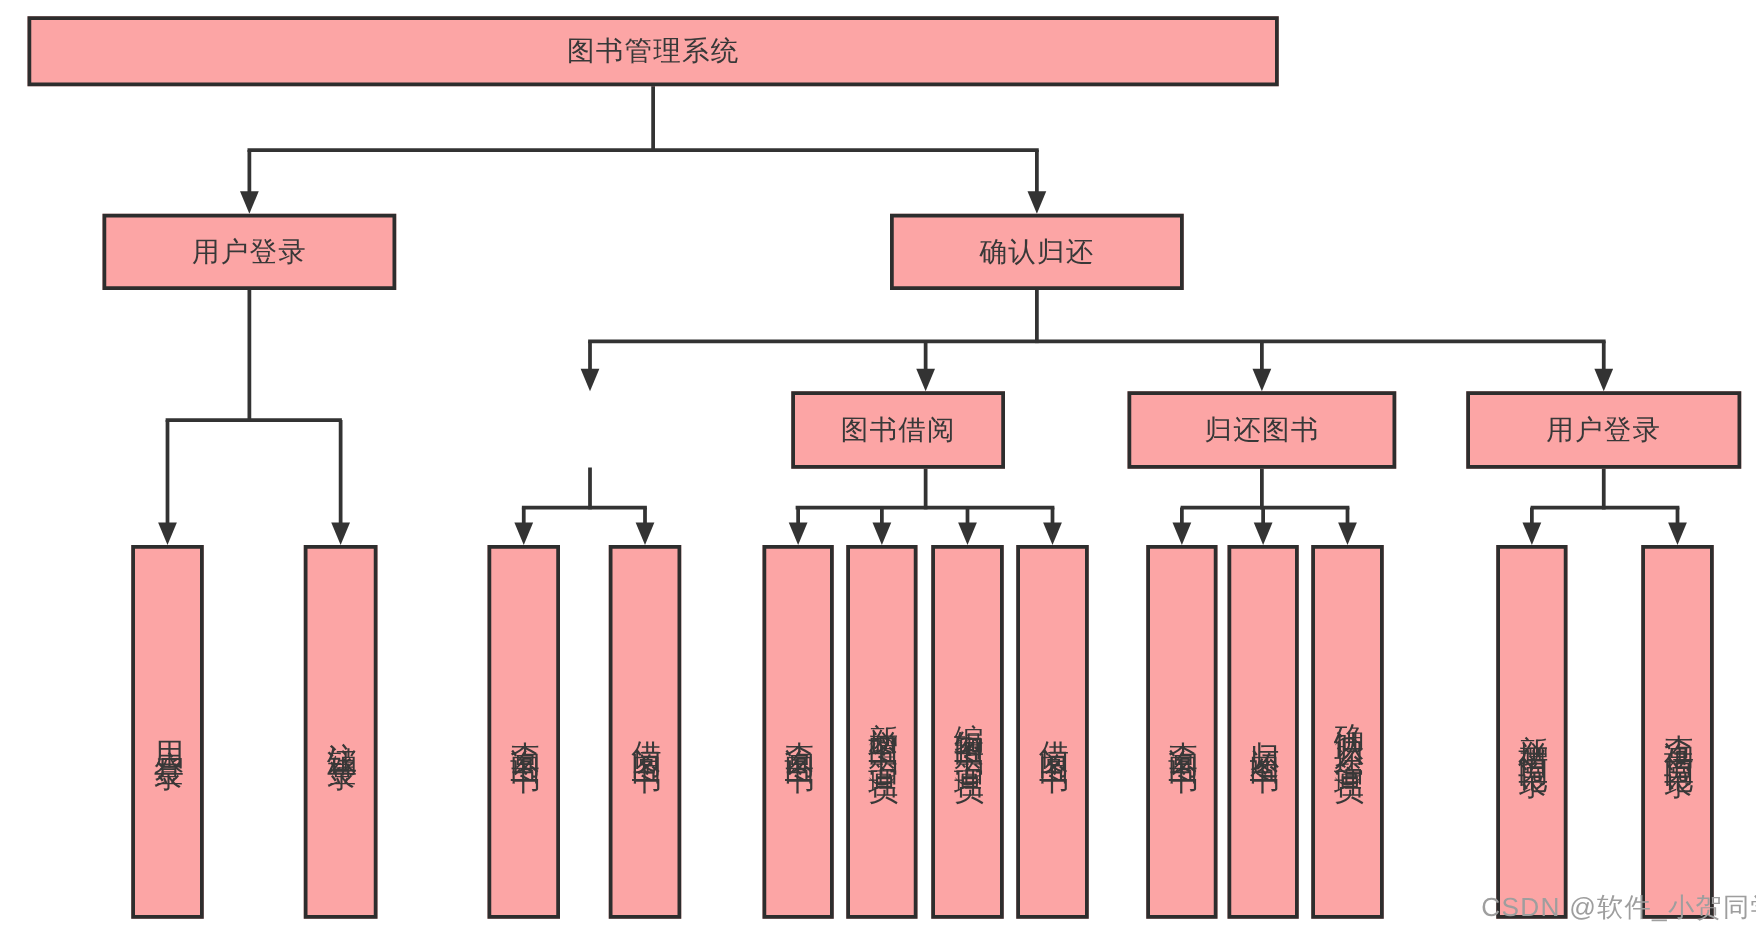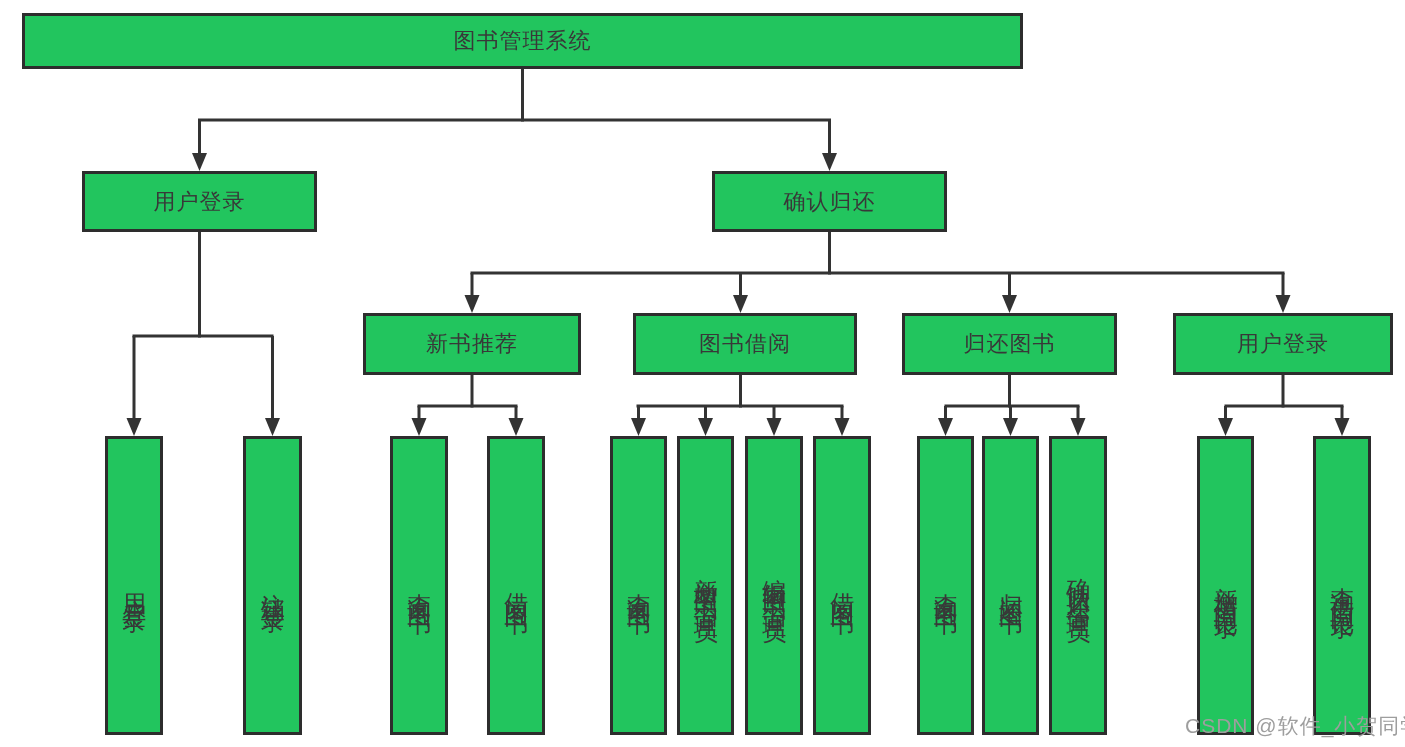--- a/index.html
+++ b/index.html
@@ -12,21 +12,21 @@
   }
   #connectors{
     position:absolute;left:0;top:0;width:1405px;height:747px;
     pointer-events:none;
   }
   #connectors line{stroke:#333333;stroke-width:3px;}
   #connectors polygon{fill:#333333;}
   .node{
     position:absolute;
     box-sizing:border-box;
-    background:#22c55e;
+    background:#fca5a5;
     border:3px solid #2d2d2d;
     display:flex;align-items:center;justify-content:center;
     color:#383838;
   }
   .h-node span{
     font-size:22px;
     letter-spacing:1px;
     white-space:nowrap;
   }
   .root-node{left:22px;top:13px;width:1001px;height:56px;}
@@ -113,24 +113,21 @@
     <span>图书管理系统</span>
   </div>
 
   <div class="node h-node l1-node" style="left:82px">
     <span>用户登录</span>
   </div>
   <div class="node h-node l1-node" style="left:712px">
     <span>确认归还</span>
   </div>
 
-  <div class="node h-node l2-node" style="left:363px;width:218px">
-    <span>新书推荐</span>
-  </div>
-  <div class="node h-node l2-node" style="left:633px;width:224px">
+  <div class="node h-node l2-node" style="left:633px;width:171px">
     <span>图书借阅</span>
   </div>
   <div class="node h-node l2-node" style="left:902px;width:215px">
     <span>归还图书</span>
   </div>
   <div class="node h-node l2-node" style="left:1173px;width:220px">
     <span>用户登录</span>
   </div>
 
   <div class="node v-node" style="left:105px;width:58px">

